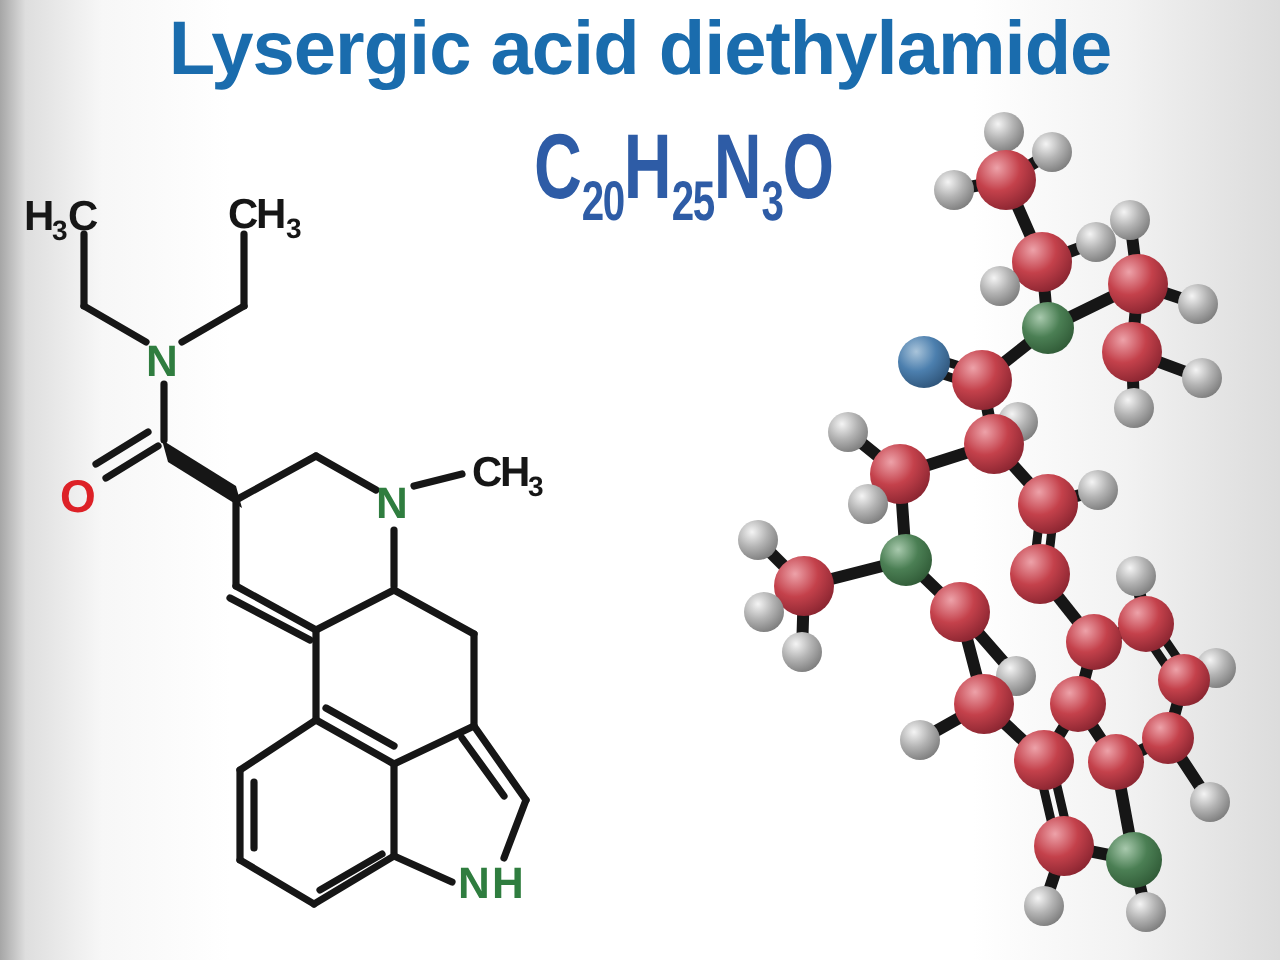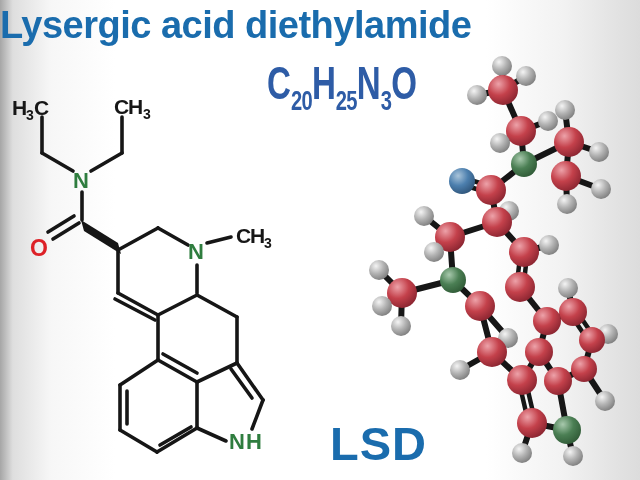--- a/index.html
+++ b/index.html
@@ -7,20 +7,21 @@
     position:relative;
     width:640px;height:480px;
     overflow:hidden;
     background:linear-gradient(90deg,
       #a6a6a6 0%, #dedede 2%, #f7f7f7 8%, #ffffff 18%,
       #ffffff 76%, #f2f2f2 88%, #e3e3e3 96%, #dcdcdc 100%);
     font-family:"Liberation Sans", sans-serif;
   }
   .title{
     position:absolute;top:4px;left:0;right:0;
+    text-align:center;
     font-size:38px;font-weight:bold;letter-spacing:-0.5px;
     color:var(--c-heading_blue,#1a6cad);
   }
   .formula{
     position:absolute;top:56px;left:0;right:0;
     text-align:center;
     font-size:46px;font-weight:600;
     color:var(--c-formula_blue,#2e5ca6);
     transform:translateX(22px) scaleX(0.72);
     white-space:nowrap;
@@ -210,14 +211,13 @@
       <circle cx="584" cy="369" r="13" fill="url(#g-C)"></circle>
       <circle cx="460" cy="370" r="10" fill="url(#g-H)"></circle>
       <circle cx="522" cy="380" r="15" fill="url(#g-C)"></circle>
       <circle cx="558" cy="381" r="14" fill="url(#g-C)"></circle>
       <circle cx="605" cy="401" r="10" fill="url(#g-H)"></circle>
       <circle cx="532" cy="423" r="15" fill="url(#g-C)"></circle>
       <circle cx="567" cy="430" r="14" fill="url(#g-N)"></circle>
       <circle cx="522" cy="453" r="10" fill="url(#g-H)"></circle>
       <circle cx="573" cy="456" r="10" fill="url(#g-H)"></circle>
     </svg>
-  <div class="abbrev">LSD</div>
 </div>
 
 </body></html>

